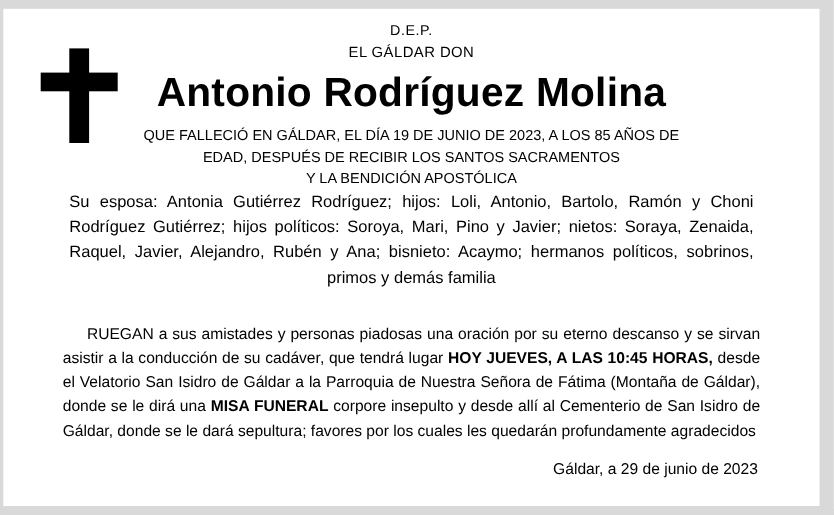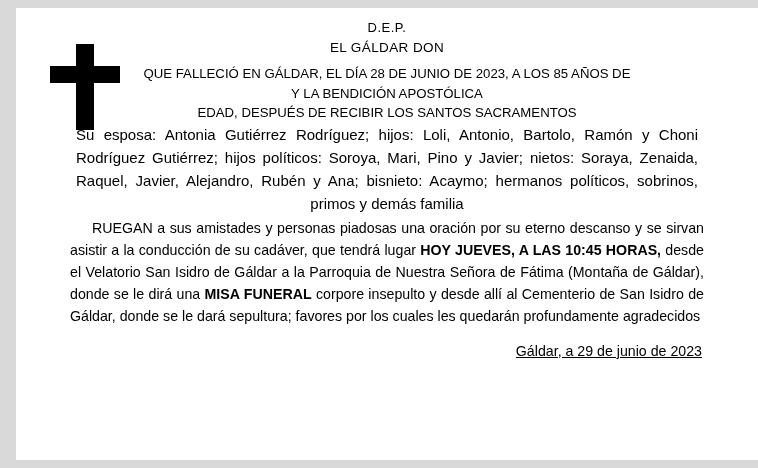--- a/index.html
+++ b/index.html
@@ -9,21 +9,21 @@
   body {
     width: 758px;
     height: 468px;
     background: #d9d9d9;
     font-family: "Liberation Sans", sans-serif;
     color: #000;
     overflow: hidden;
   }
   .notice {
     position: absolute;
-    left: 16px;
+    left: 3px;
     top: 8px;
     width: 742px;
     height: 452px;
     background: #ffffff;
     box-sizing: border-box;
     padding: 10px 26px 8px 26px;
   }
   .cross {
     position: absolute;
     left: 26px;
@@ -81,54 +81,54 @@
     line-height: 23px;
     text-align: justify;
     text-align-last: center;
     margin-top: 0;
     padding: 0 34px;
   }
   .body-par {
     font-size: 14.2px;
     line-height: 22px;
     text-align: justify;
-    margin-top: 2px;
+    margin-top: 29px;
     padding: 0 28px;
     text-indent: 22px;
   }
   .body-par b {
     font-weight: bold;
   }
   .signoff {
     font-size: 14.2px;
     text-align: right;
     margin-top: 16px;
     padding-right: 30px;
-    text-decoration: underline;
   }
 </style>
 </head>
 <body>
 
 <div class="notice">
 
   <div class="cross">
     <div class="vbar"></div>
     <div class="hbar"></div>
   </div>
 
   <div class="head">
     <div class="dep">D.E.P.</div>
     <div class="senor">EL GÁLDAR DON</div>
+    <div class="name">Antonio Rodríguez Molina</div>
   </div>
 
   <div class="subhead">
-    <div>QUE FALLECIÓ EN GÁLDAR, EL DÍA 28 DE JUNIO DE 2023, A LOS 85 AÑOS DE</div>
+    <div>QUE FALLECIÓ EN GÁLDAR, EL DÍA 19 DE JUNIO DE 2023, A LOS 85 AÑOS DE</div>
+    <div>EDAD, DESPUÉS DE RECIBIR LOS SANTOS SACRAMENTOS</div>
     <div>Y LA BENDICIÓN APOSTÓLICA</div>
-    <div>EDAD, DESPUÉS DE RECIBIR LOS SANTOS SACRAMENTOS</div>
   </div>
 
   <div class="family">Su esposa: Antonia Gutiérrez Rodríguez; hijos: Loli, Antonio, Bartolo, Ramón y Choni Rodríguez Gutiérrez; hijos políticos: Soroya, Mari, Pino y Javier; nietos: Soraya, Zenaida, Raquel, Javier, Alejandro, Rubén y Ana; bisnieto: Acaymo; hermanos políticos, sobrinos, primos y demás familia</div>
 
   <div class="body-par"><span>RUEGAN a sus amistades y personas piadosas una oración por su eterno descanso y se sirvan asistir a la conducción de su cadáver, que tendrá lugar </span><b>HOY JUEVES, A LAS 10:45 HORAS,</b><span> desde el Velatorio San Isidro de Gáldar a la Parroquia de Nuestra Señora de Fátima (Montaña de Gáldar), donde se le dirá una </span><b>MISA FUNERAL</b><span> corpore insepulto y desde allí al Cementerio de San Isidro de Gáldar, donde se le dará sepultura; favores por los cuales les quedarán profundamente agradecidos</span></div>
 
   <div class="signoff">Gáldar, a 29 de junio de 2023</div>
 
 </div>
 

